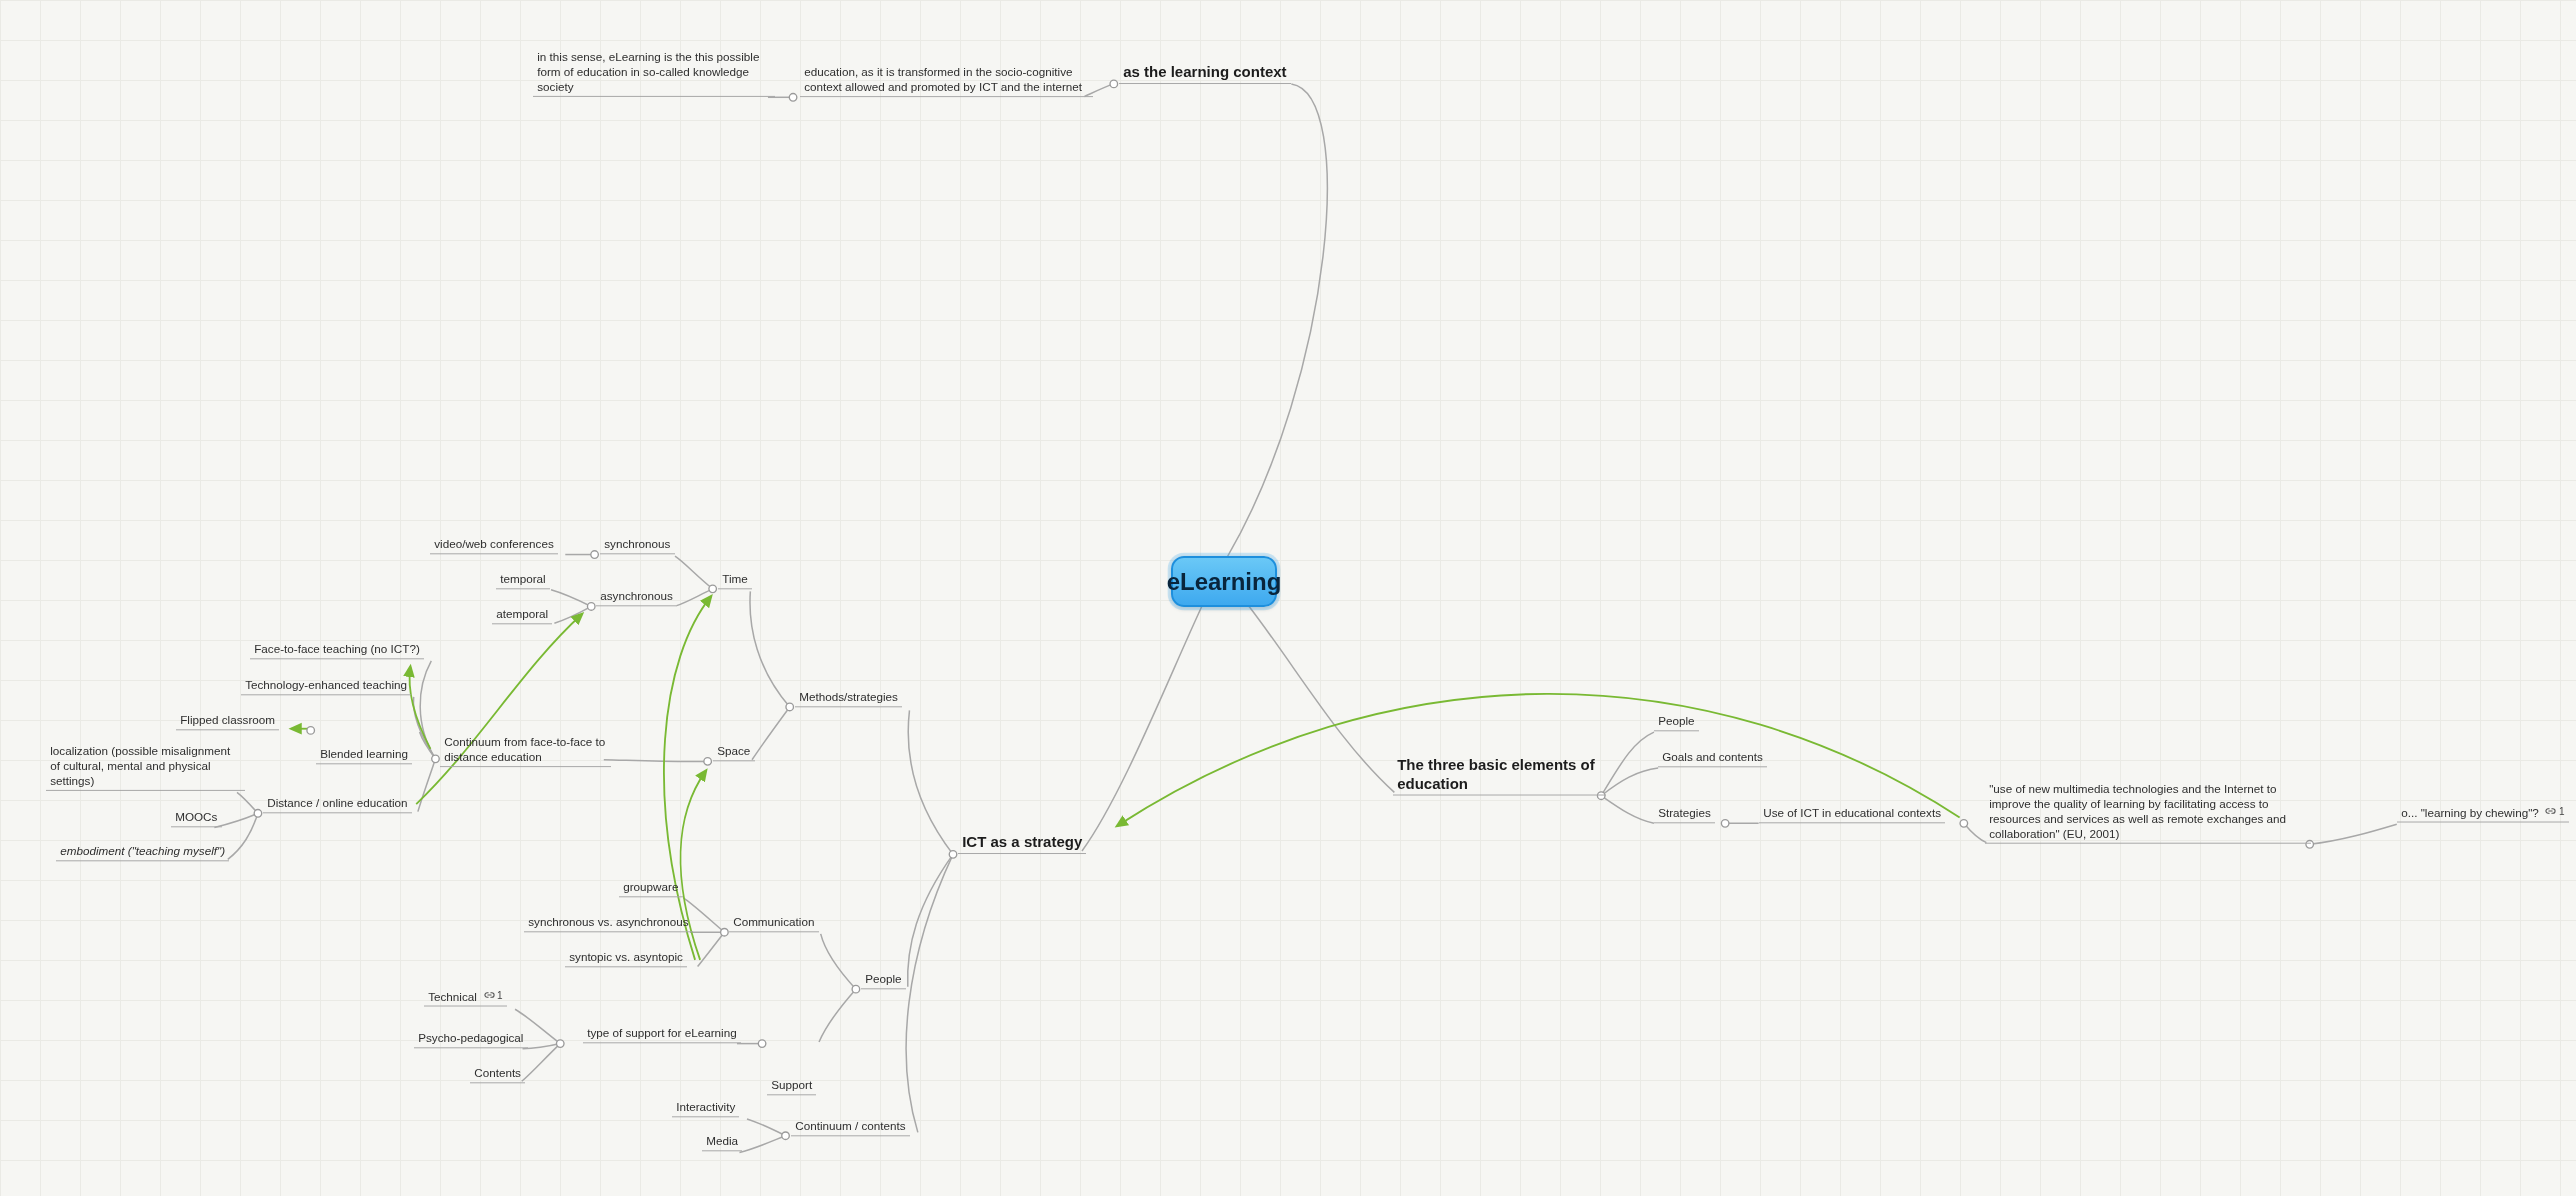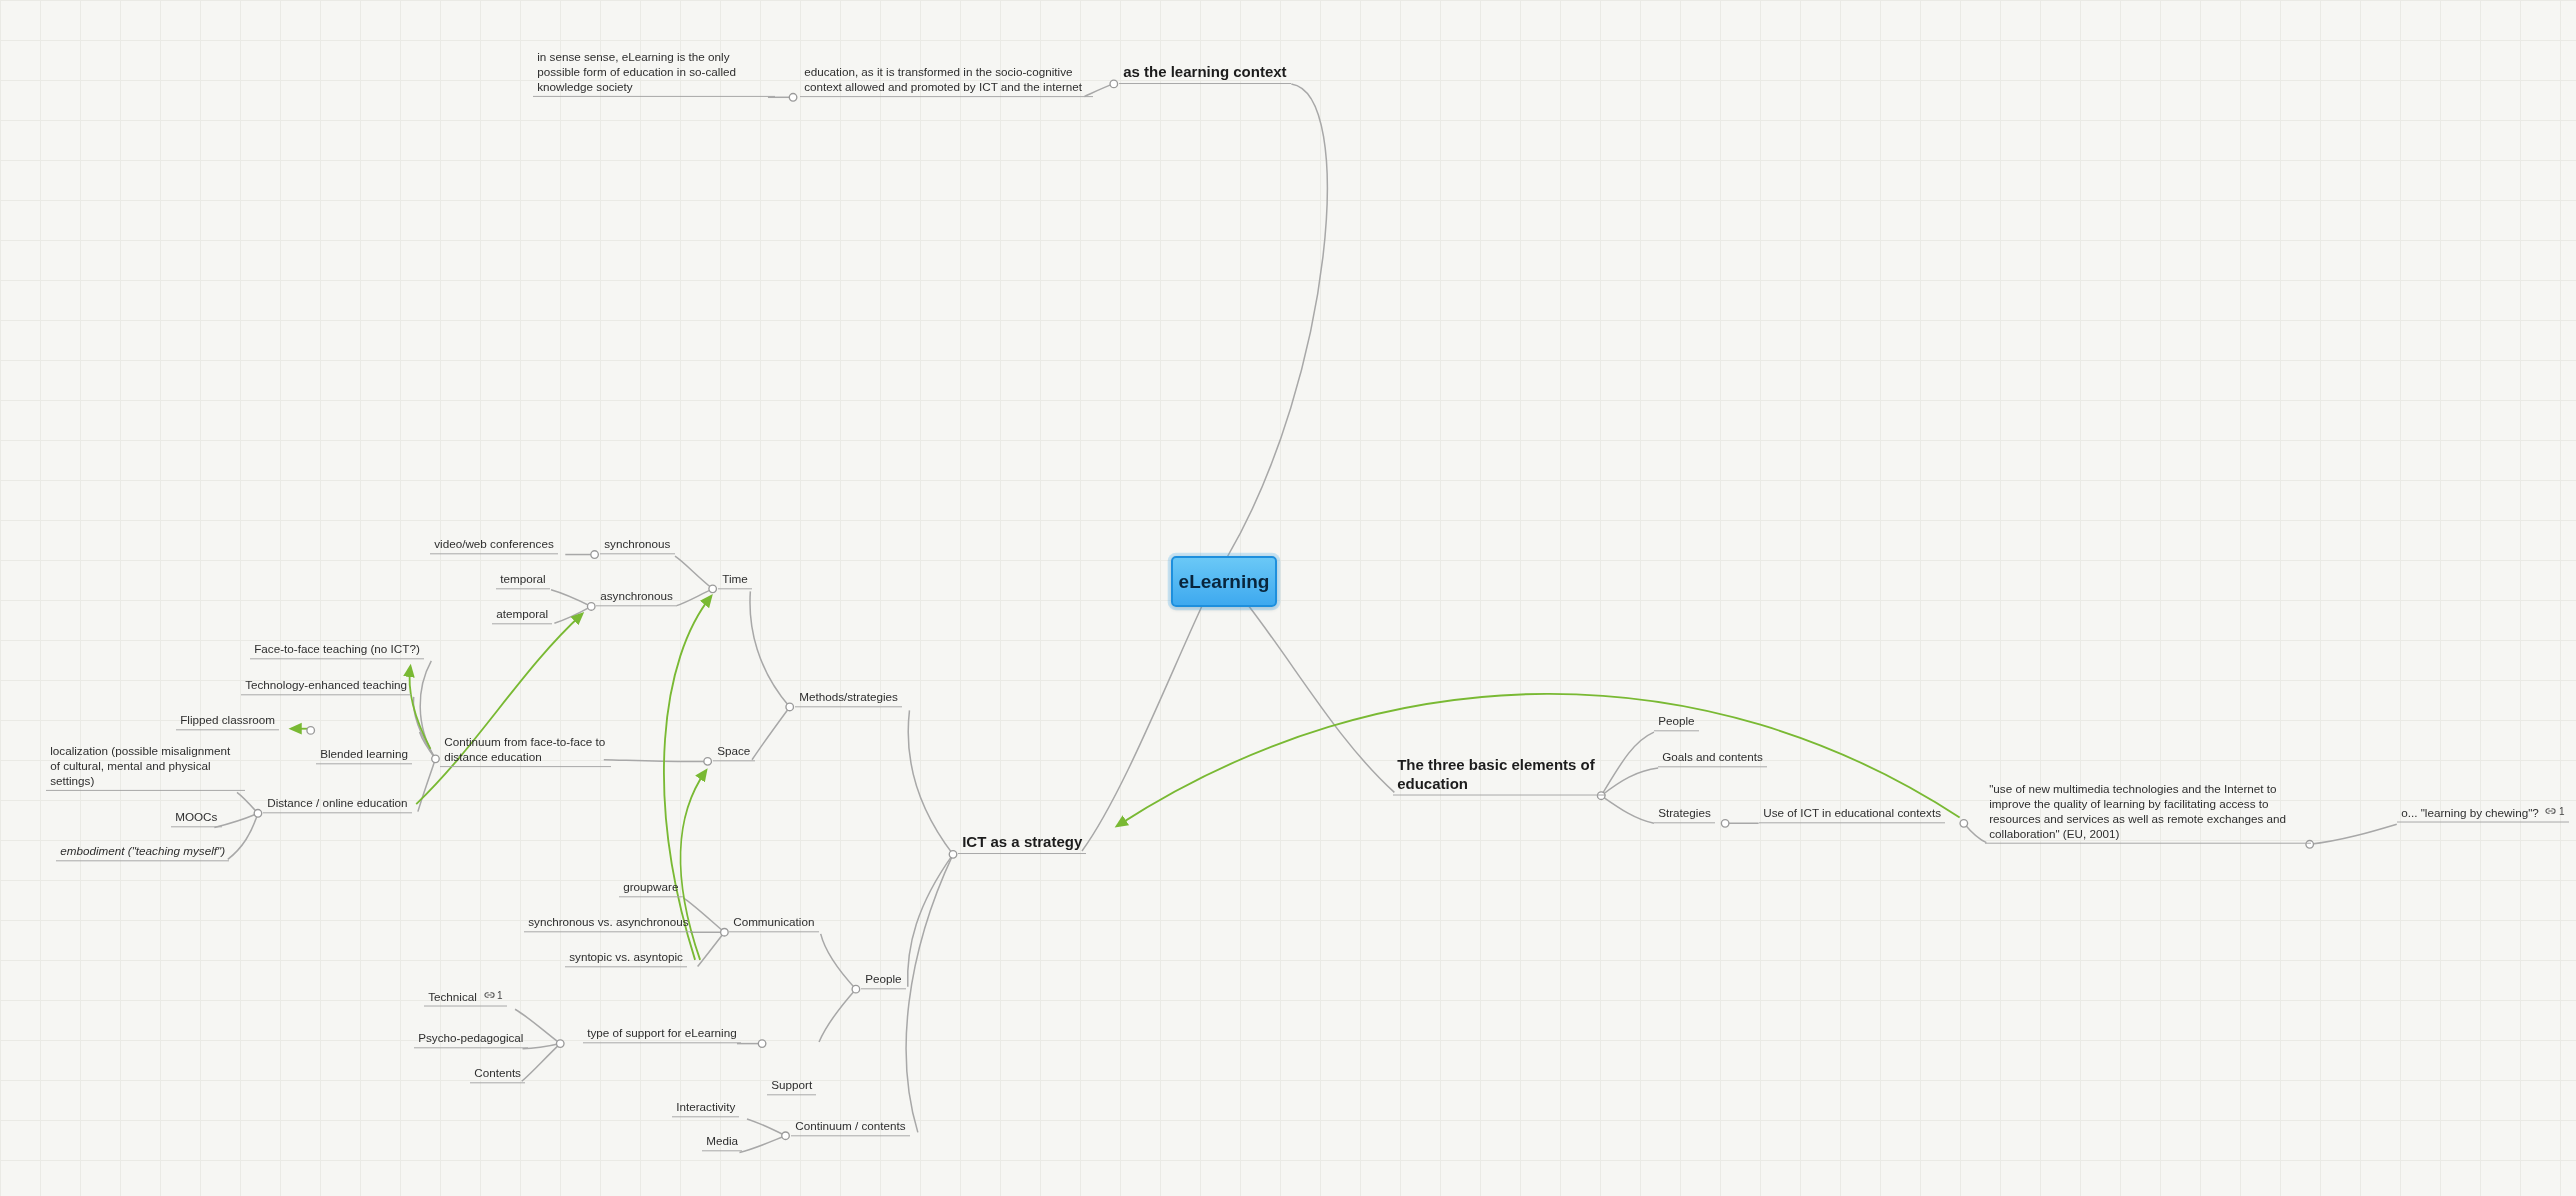--- a/index.html
+++ b/index.html
@@ -17,23 +17,23 @@
     font-size:11.7px;line-height:1.3;color:#2e2e2e;
     border-bottom:1.7px solid #a8a8a8;padding:0.8px 4.2px 1.7px;
     white-space:nowrap;
   }
   .node.wrap{white-space:normal;}
   .node.topic{font-weight:bold;font-size:15px;color:#1c1c1c;}
   .node.italic{font-style:italic;}
   .root-node{
     position:absolute;display:flex;align-items:center;justify-content:center;
     background:linear-gradient(180deg,#6ac8f6,#3ea9ef);
-    border:2.5px solid #1d8fdd;border-radius:5px;
+    border:2.5px solid #1d8fdd;border-radius:13px;
     box-shadow:0 0 0 3.3px rgba(96,186,242,.30),0 1.7px 4.2px rgba(0,0,0,.18);
-    font-weight:bold;font-size:19px;color:#09253c;
+    font-weight:bold;font-size:24px;color:#09253c;
   }
   .linkchip{display:inline-flex;align-items:center;gap:2.5px;margin-left:6.7px;
     font-size:10px;color:#444;vertical-align:0.8px;}
   .linkchip svg{display:block;}
 </style>
 </head>
 <body>
 
 <div class="canvas">
 
@@ -121,21 +121,21 @@
         <circle cx="910" cy="1246" r="4.5"></circle>
       <circle cx="669" cy="1246" r="4.5"></circle>
         <circle cx="938" cy="1356" r="4.5"></circle>
     </g>
   </svg>
 
   <div class="root-node" style="left:1171px;top:556px;width:102px;height:47px;">eLearning</div>
 
   <div class="node topic" style="left:1119px;top:84px;">as the learning context</div>
   <div class="node wrap" style="left:800px;top:97px;width:285px;">education, as it is transformed in the socio-cognitive context allowed and promoted by ICT and the internet</div>
-  <div class="node wrap" style="left:533px;top:97px;width:234px;">in sense sense, eLearning is the only possible form of education in so-called knowledge society</div>
+  <div class="node wrap" style="left:533px;top:97px;width:234px;">in this sense, eLearning is the this possible form of education in so-called knowledge society</div>
 
   <div class="node topic wrap" style="left:1393px;top:796px;width:205px;">The three basic elements of education</div>
   <div class="node" style="left:1654px;top:731px;">People</div>
   <div class="node" style="left:1658px;top:767px;">Goals and contents</div>
   <div class="node" style="left:1654px;top:823px;">Strategies</div>
   <div class="node" style="left:1759px;top:823px;">Use of ICT in educational contexts</div>
   <div class="node wrap" style="left:1985px;top:844px;width:318px;">"use of new multimedia technologies and the Internet to improve the quality of learning by facilitating access to resources and services as well as remote exchanges and collaboration" (EU, 2001)</div>
   <div class="node" style="left:2397px;top:823px;">
     <span>o... "learning by chewing"?</span><span class="linkchip">
         <svg width="11" height="11" viewBox="0 0 24 24" stroke="#555" stroke-width="2.4" fill="none" stroke-linecap="round">

